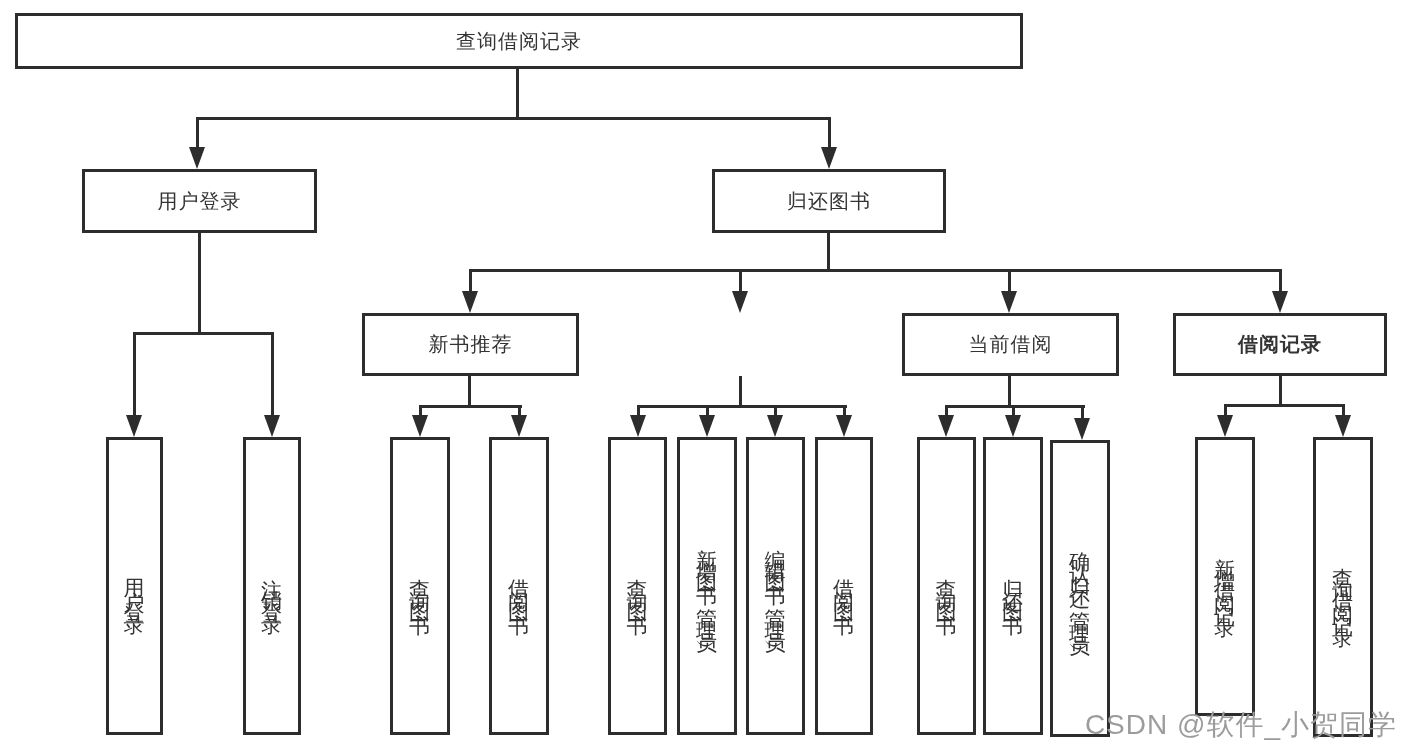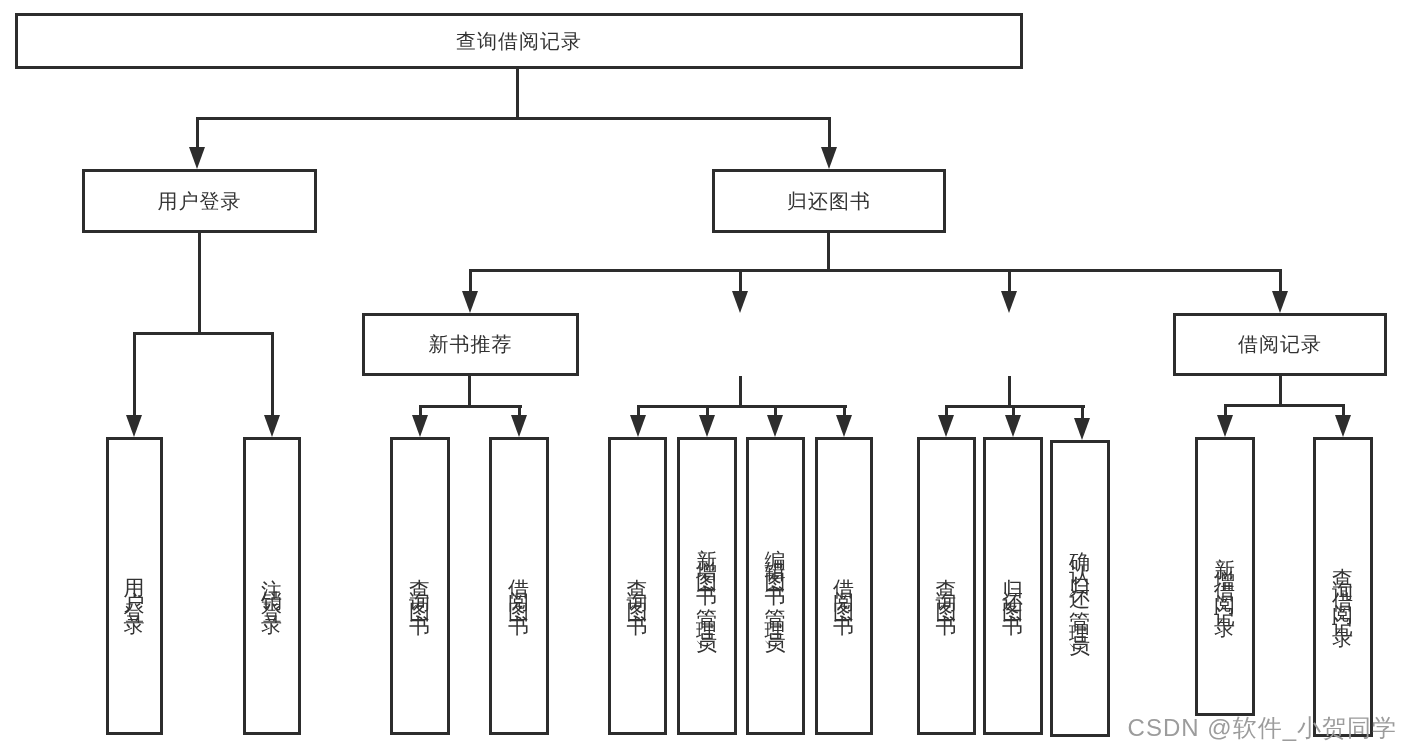--- a/index.html
+++ b/index.html
@@ -40,21 +40,21 @@
   .vline{position:absolute;width:3px;background:var(--line);}
   .arr{
     position:absolute;width:0;height:0;
     border-left:8px solid transparent;
     border-right:8px solid transparent;
     border-top:22px solid var(--line);
   }
   .watermark{
     position:absolute;
     right:8px;bottom:3px;
-    font-size:24px;
+    font-size:28px;
     color:var(--wm);
     letter-spacing:1px;
     white-space:nowrap;
     margin-top:8px;
   }
 </style>
 </head>
 <body>
 
 <div class="stage">
@@ -98,21 +98,24 @@
   <div class="vline" style="left:739px;top:269px;height:23px;"></div>
   <div class="arr" style="left:732px;top:291px;"></div>
   <div class="vline" style="left:1008px;top:269px;height:23px;"></div>
   <div class="arr" style="left:1001px;top:291px;"></div>
   <div class="vline" style="left:1279px;top:269px;height:23px;"></div>
   <div class="arr" style="left:1272px;top:291px;"></div>
 
   <div class="box" style="left:362px;top:313px;width:217px;height:63px;text-align:center;">
     <span>新书推荐</span>
   </div>
-  <div class="box" style="left:1173px;top:313px;width:214px;height:63px;">
+  <div class="box" style="left:902px;top:313px;width:217px;height:63px;">
+    <span>当前借阅</span>
+  </div>
+  <div class="box" style="left:1173px;top:313px;width:214px;height:63px;font-weight:bold;">
     <span>借阅记录</span>
   </div>
 
   <div class="vline" style="left:468px;top:376px;height:32px;"></div>
   <div class="hline" style="left:419px;top:405px;width:103px;"></div>
   <div class="vline" style="left:419px;top:405px;height:11px;"></div>
   <div class="arr" style="left:412px;top:415px;"></div>
   <div class="vline" style="left:518px;top:405px;height:11px;"></div>
   <div class="arr" style="left:511px;top:415px;"></div>
 

